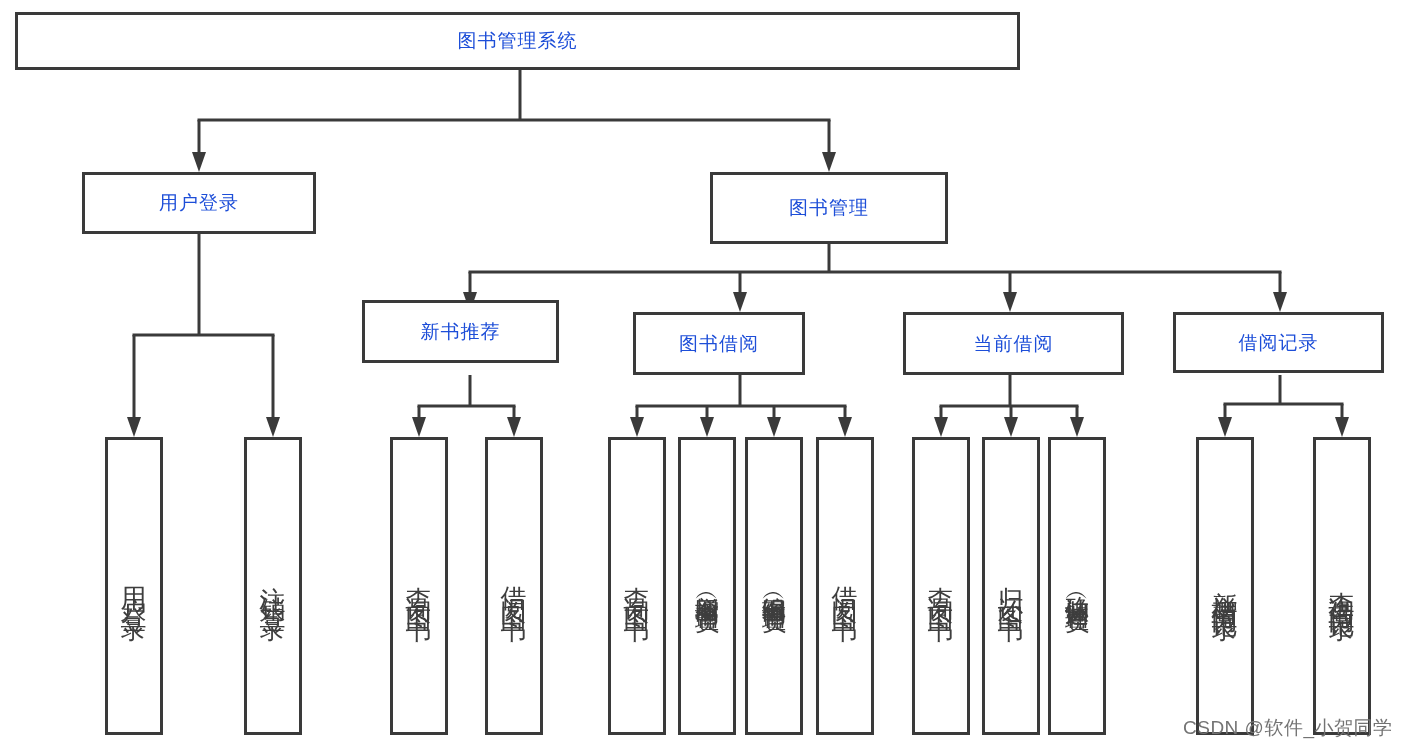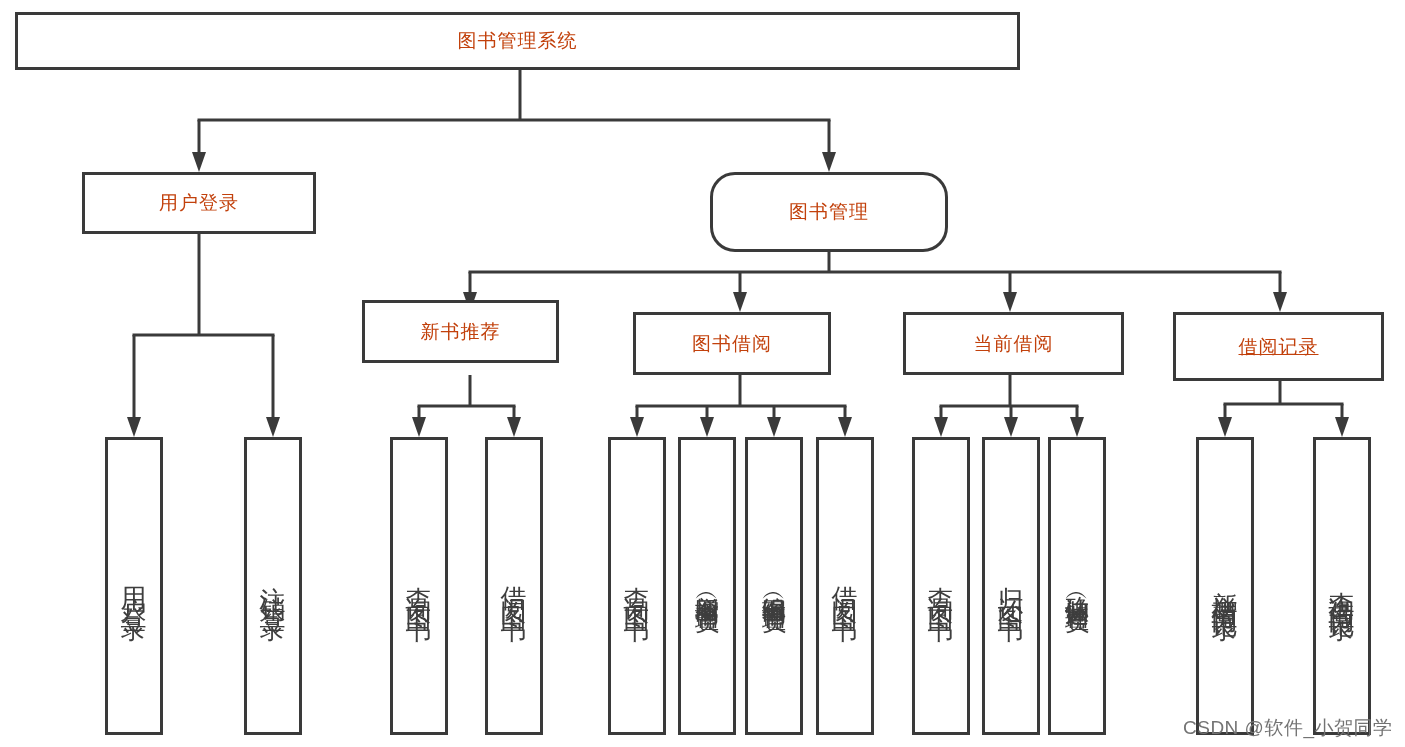--- a/index.html
+++ b/index.html
@@ -4,21 +4,21 @@
 <style>
   html,body{margin:0;padding:0;background:#ffffff;}
   #stage{
     position:relative;width:1405px;height:747px;background:#ffffff;overflow:hidden;
     font-family:"Liberation Sans",sans-serif;color:#3e3e3e;
   }
   #connectors{position:absolute;left:0;top:0;width:1405px;height:747px;pointer-events:none;}
   .node{
     position:absolute;box-sizing:border-box;border:3px solid #3a3a3a;background:#ffffff;
     display:flex;align-items:center;justify-content:center;
-    font-size:19px;color:#c2410c;letter-spacing:1px;
+    font-size:19px;color:#1d4ed8;letter-spacing:1px;
   }
   .leaf{
     position:absolute;box-sizing:border-box;border:3px solid #3a3a3a;background:#ffffff;
     width:58px;height:298px;top:437px;
     display:flex;align-items:center;justify-content:center;
   }
   .leaf-text{
     writing-mode:vertical-rl;text-orientation:mixed;
     font-size:26px;color:#3e3e3e;line-height:1;white-space:nowrap;
   }
@@ -90,34 +90,34 @@
       <polygon points="1342,437 1335,417 1349,417" fill="#3a3a3a"></polygon>
     </svg>
 
   <div class="node" style="left:15px;top:12px;width:1005px;height:58px;">
     <span>图书管理系统</span>
   </div>
 
   <div class="node" style="left:82px;top:172px;width:234px;height:62px;">
     <span>用户登录</span>
   </div>
-  <div class="node" style="left:710px;top:172px;width:238px;height:80px;border-radius:25px;">
+  <div class="node" style="left:710px;top:172px;width:238px;height:72px;">
     <span>图书管理</span>
   </div>
 
   <div class="node" style="left:362px;top:300px;width:197px;height:63px;">
     <span>新书推荐</span>
   </div>
-  <div class="node" style="left:633px;top:312px;width:198px;height:63px;">
+  <div class="node" style="left:633px;top:312px;width:172px;height:63px;">
     <span>图书借阅</span>
   </div>
   <div class="node" style="left:903px;top:312px;width:221px;height:63px;">
     <span>当前借阅</span>
   </div>
-  <div class="node" style="left:1173px;top:312px;width:211px;height:69px;text-decoration:underline;">
+  <div class="node" style="left:1173px;top:312px;width:211px;height:61px;">
     <span>借阅记录</span>
   </div>
 
   <div class="leaf" style="left:105px;">
     <span class="leaf-text spread">用户登录</span>
   </div>
   <div class="leaf" style="left:244px;">
     <span class="leaf-text spread">注销登录</span>
   </div>
 

